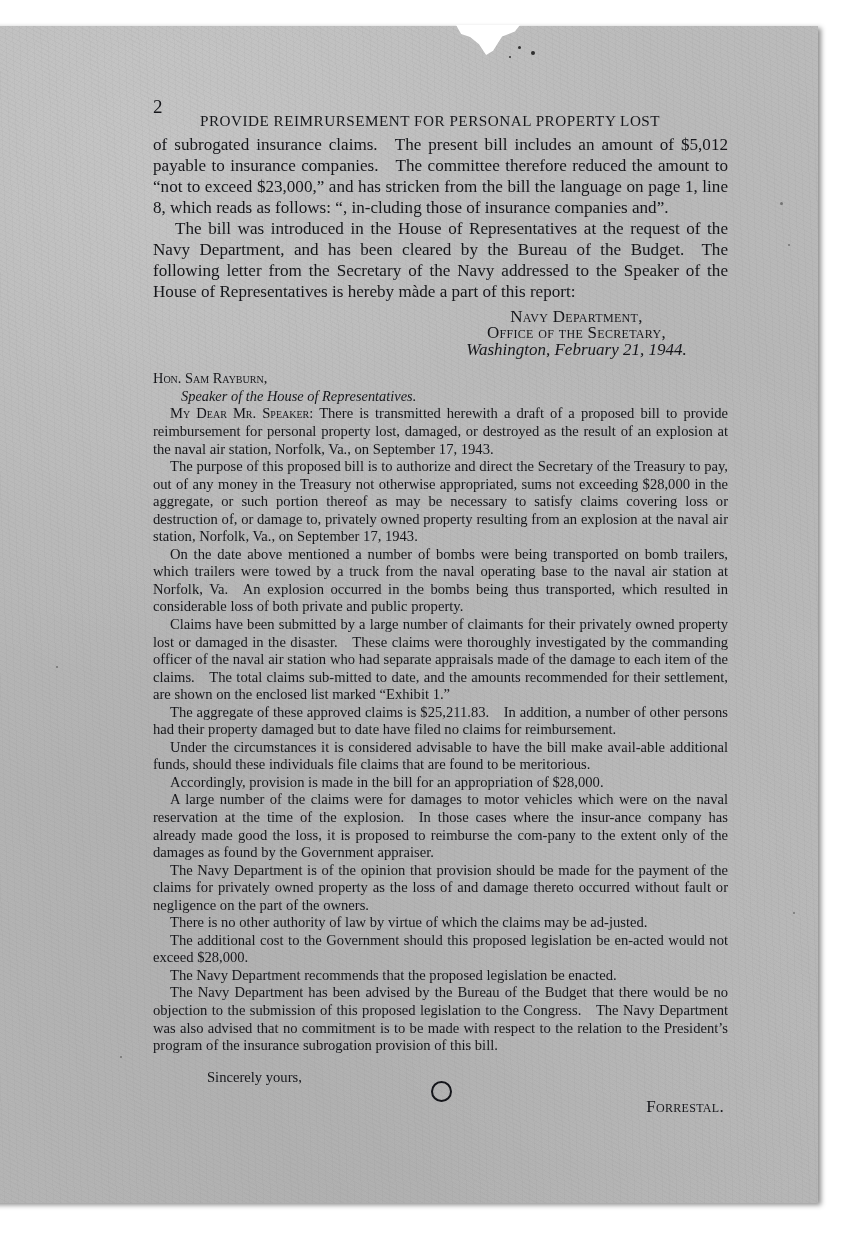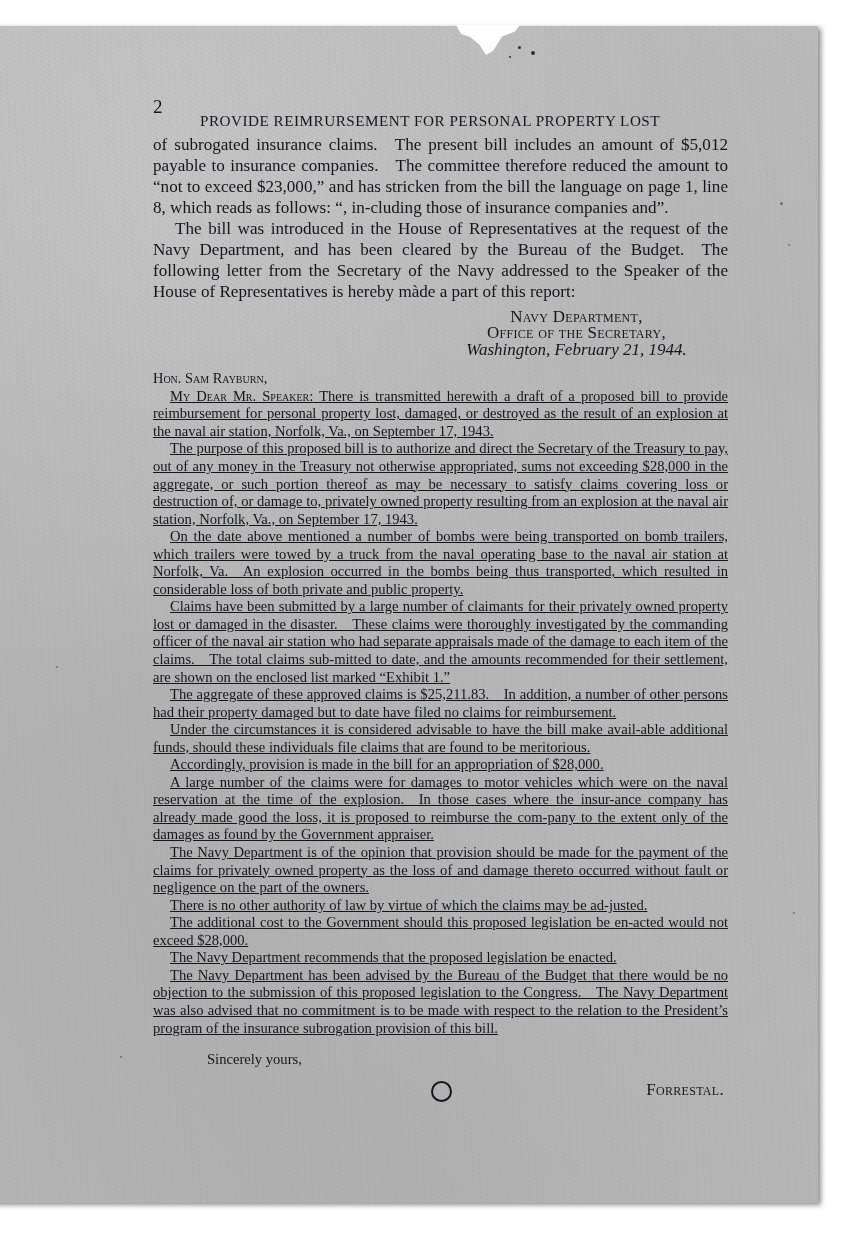--- a/index.html
+++ b/index.html
@@ -113,21 +113,20 @@
     line-height: 21px;
     text-indent: 22px;
   }
   .lead.no-indent { text-indent: 0; }
 
   
   .body-sm {
     font-size: 14.6px;
     line-height: 17.55px;
     text-indent: 17px;
-    text-decoration: underline;
   }
 
   .sc { font-variant: small-caps; }
   .ital { font-style: italic; }
 
   
   .dateline {
     margin-top: 7px;
     text-align: center;
     width: 100%;
@@ -218,20 +217,21 @@
     <p class="lead">The bill was introduced in the House of Representatives at the request of the Navy Department, and has been cleared by the Bureau of the Budget. The following letter from the Secretary of the Navy addressed to the Speaker of the House of Representatives is hereby màde a part of this report:</p>
 
     <div class="dateline">
       <span class="ln sc">Navy Department,</span>
       <span class="ln sc">Office of the Secretary,</span>
       <span class="ln ital">Washington, February 21, 1944.</span>
     </div>
 
     <div class="addressee">
       <span class="sc">Hon. Sam Rayburn,</span>
+      <span class="title-line">Speaker of the House of Representatives.</span>
     </div>
 
     <p class="body-sm"><span class="sc">My Dear Mr. Speaker:</span><span> There is transmitted herewith a draft of a proposed bill to provide reimbursement for personal property lost, damaged, or destroyed as the result of an explosion at the naval air station, Norfolk, Va., on September 17, 1943.</span></p>
 
     <p class="body-sm">The purpose of this proposed bill is to authorize and direct the Secretary of the Treasury to pay, out of any money in the Treasury not otherwise appropriated, sums not exceeding $28,000 in the aggregate, or such portion thereof as may be necessary to satisfy claims covering loss or destruction of, or damage to, privately owned property resulting from an explosion at the naval air station, Norfolk, Va., on September 17, 1943.</p>
     <p class="body-sm">On the date above mentioned a number of bombs were being transported on bomb trailers, which trailers were towed by a truck from the naval operating base to the naval air station at Norfolk, Va. An explosion occurred in the bombs being thus transported, which resulted in considerable loss of both private and public property.</p>
     <p class="body-sm">Claims have been submitted by a large number of claimants for their privately owned property lost or damaged in the disaster. These claims were thoroughly investigated by the commanding officer of the naval air station who had separate appraisals made of the damage to each item of the claims. The total claims sub-mitted to date, and the amounts recommended for their settlement, are shown on the enclosed list marked “Exhibit 1.”</p>
     <p class="body-sm">The aggregate of these approved claims is $25,211.83. In addition, a number of other persons had their property damaged but to date have filed no claims for reimbursement.</p>
     <p class="body-sm">Under the circumstances it is considered advisable to have the bill make avail-able additional funds, should these individuals file claims that are found to be meritorious.</p>
     <p class="body-sm">Accordingly, provision is made in the bill for an appropriation of $28,000.</p>

